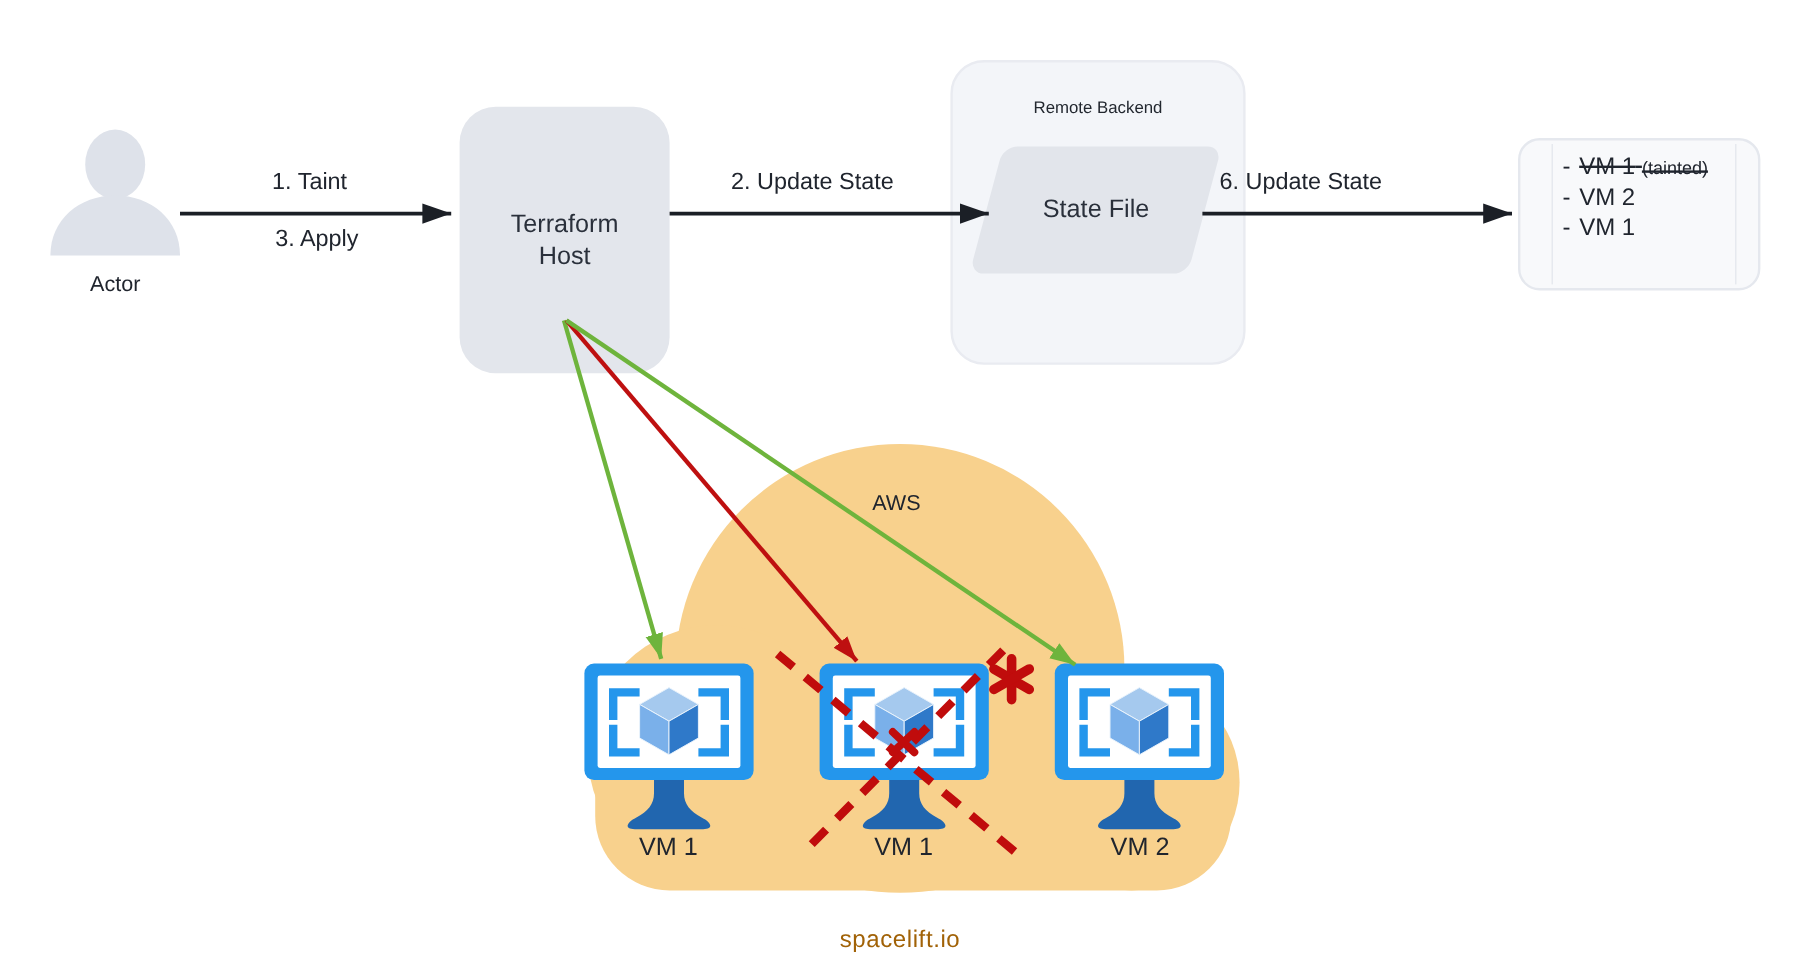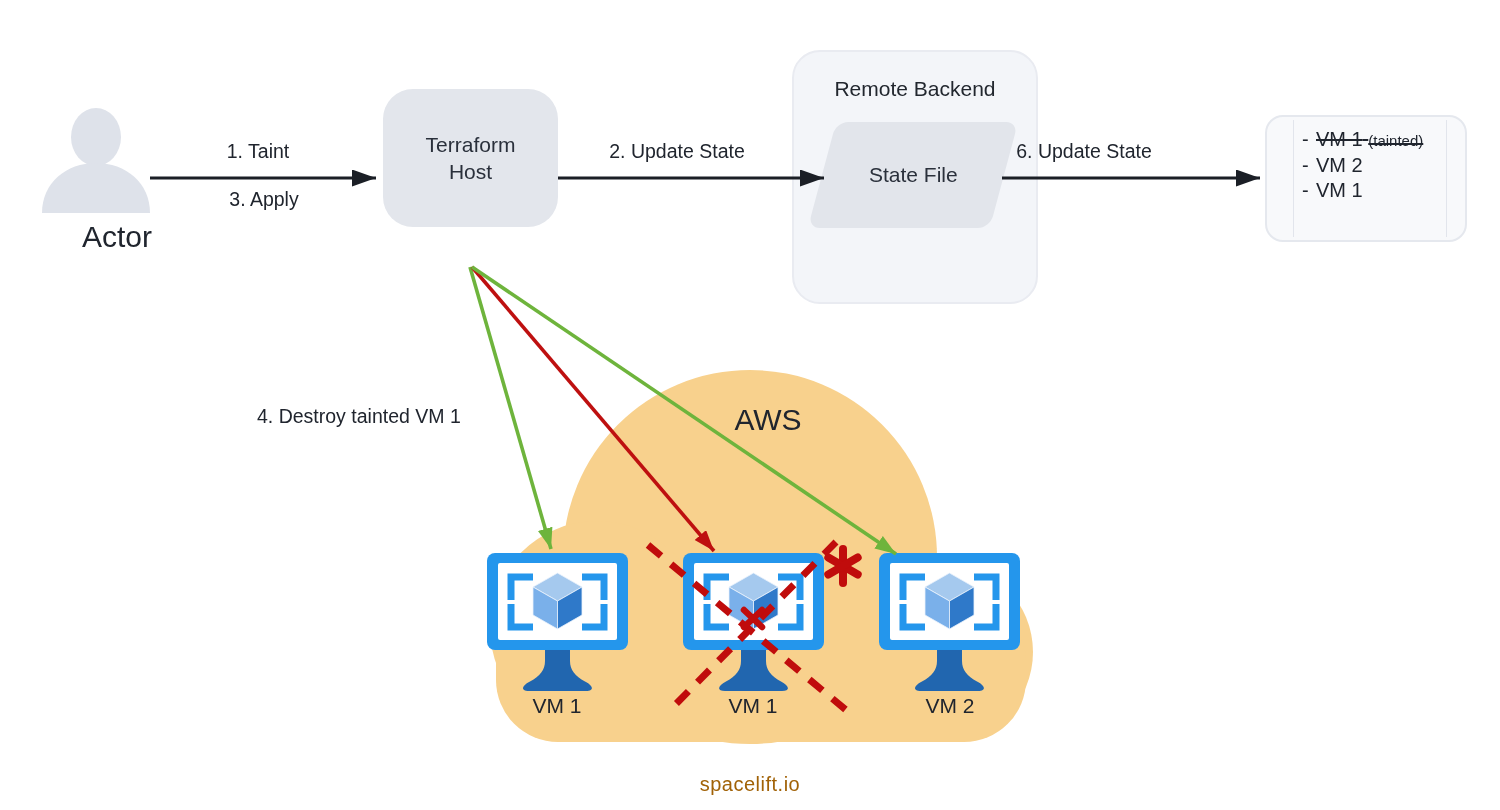--- a/index.html
+++ b/index.html
@@ -3,33 +3,33 @@
 <meta charset="utf-8">
 <style>
   html,body{margin:0;padding:0;background:#fff;}
   .stage{
     position:relative;width:1500px;height:810px;background:#ffffff;
     font-family:"Liberation Sans",sans-serif;color:#20252E;overflow:hidden;
   }
   .stage svg.gfx{position:absolute;left:0;top:0;width:1500px;height:810px;}
   .lbl{position:absolute;transform:translate(-50%,-50%);white-space:nowrap;
        font-size:19.5px;color:#20252E;line-height:1.2;}
-  .lbl.big{font-size:30px;margin-left:21px;}
+  .lbl.big{font-size:18px;}
   .lbl.node{font-size:21px;}
   .box-terraform{
-    position:absolute;left:383px;top:89px;width:175px;height:138px;
+    position:absolute;left:383px;top:89px;width:175px;height:222px;
     background:#E3E6EC;border-radius:30px;display:flex;align-items:center;justify-content:center;
   }
   .box-terraform .inner{width:130px;text-align:center;font-size:21px;line-height:27px;color:#2A303B;}
   .box-backend{
     position:absolute;left:792px;top:50px;width:246px;height:254px;
     background:#F3F5F9;border:2px solid #E9EBF1;border-radius:28px;box-sizing:border-box;
   }
   .backend-title{position:absolute;left:915px;top:89px;transform:translate(-50%,-50%);
-    font-size:21px;color:#22272F;white-space:nowrap;}
+    font-size:14px;color:#22272F;white-space:nowrap;}
   .box-statefile{
     position:absolute;left:822px;top:122px;width:182px;height:106px;
     background:#E2E5EB;border-radius:12px;transform:skewX(-15deg);
     display:flex;align-items:center;justify-content:center;
   }
   .box-statefile .inner{transform:skewX(15deg);font-size:21px;color:#2A303B;white-space:nowrap;}
   .state-list{
     position:absolute;left:1265px;top:115px;width:202px;height:127px;box-sizing:border-box;
     background:#F8F9FB;border:2px solid #E5E8EE;border-radius:18px;
   }
@@ -142,21 +142,20 @@
   </svg>
 
   <div class="lbl" style="left:258px;top:152px;">1. Taint</div>
   <div class="lbl" style="left:264px;top:200px;">3. Apply</div>
   <div class="lbl" style="left:677px;top:152px;">2. Update State</div>
   <div class="lbl" style="left:1084px;top:152px;">6. Update State</div>
   <div class="lbl big" style="left:96px;top:237px;">Actor</div>
   <div class="lbl big" style="left:747px;top:420px;">AWS</div>
 
   <div class="steps45">
-    <div>4. Destroy tainted VM 1</div>
   </div>
 
   <div class="lbl node" style="left:557px;top:706px;">VM 1</div>
   <div class="lbl node" style="left:753px;top:706px;">VM 1</div>
   <div class="lbl node" style="left:950px;top:706px;">VM 2</div>
 
   <div class="watermark">spacelift.io</div>
 </div>
 
 </body></html>

